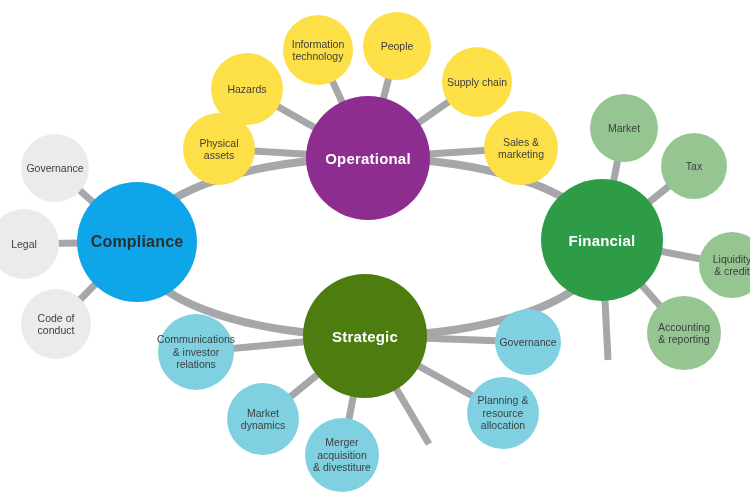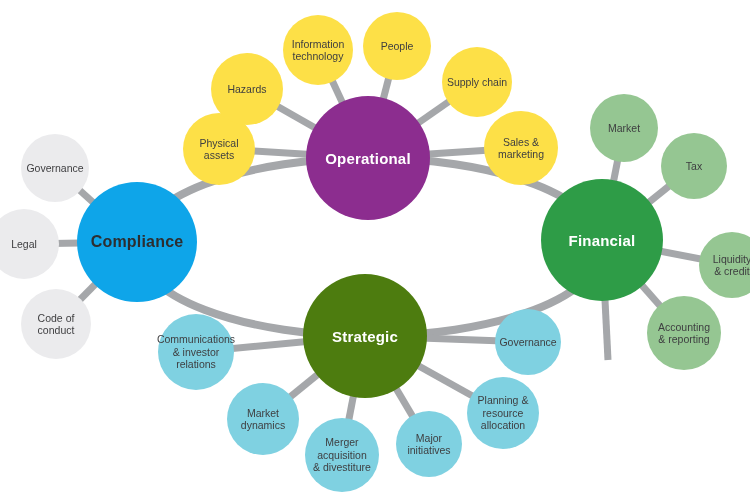--- a/index.html
+++ b/index.html
@@ -127,24 +127,20 @@
   </div>
   <div class="node sat str" style="left:227px;top:383px;width:72px;height:72px;">
     <span class="sat-label">Market
 dynamics</span>
   </div>
   <div class="node sat str" style="left:305px;top:418px;width:74px;height:74px;">
     <span class="sat-label">Merger
 acquisition
 &amp; divestiture</span>
   </div>
-  <div class="node sat str" style="left:396px;top:411px;width:66px;height:66px;">
-    <span class="sat-label">Major
-initiatives</span>
-  </div>
   <div class="node sat str" style="left:467px;top:377px;width:72px;height:72px;">
     <span class="sat-label">Planning &amp;
 resource
 allocation</span>
   </div>
   <div class="node sat str" style="left:495px;top:309px;width:66px;height:66px;align-items:center;">
     <span class="sat-label">Governance</span>
   </div>
 
   <div class="node sat com" style="left:21px;top:134px;width:68px;height:68px;">

